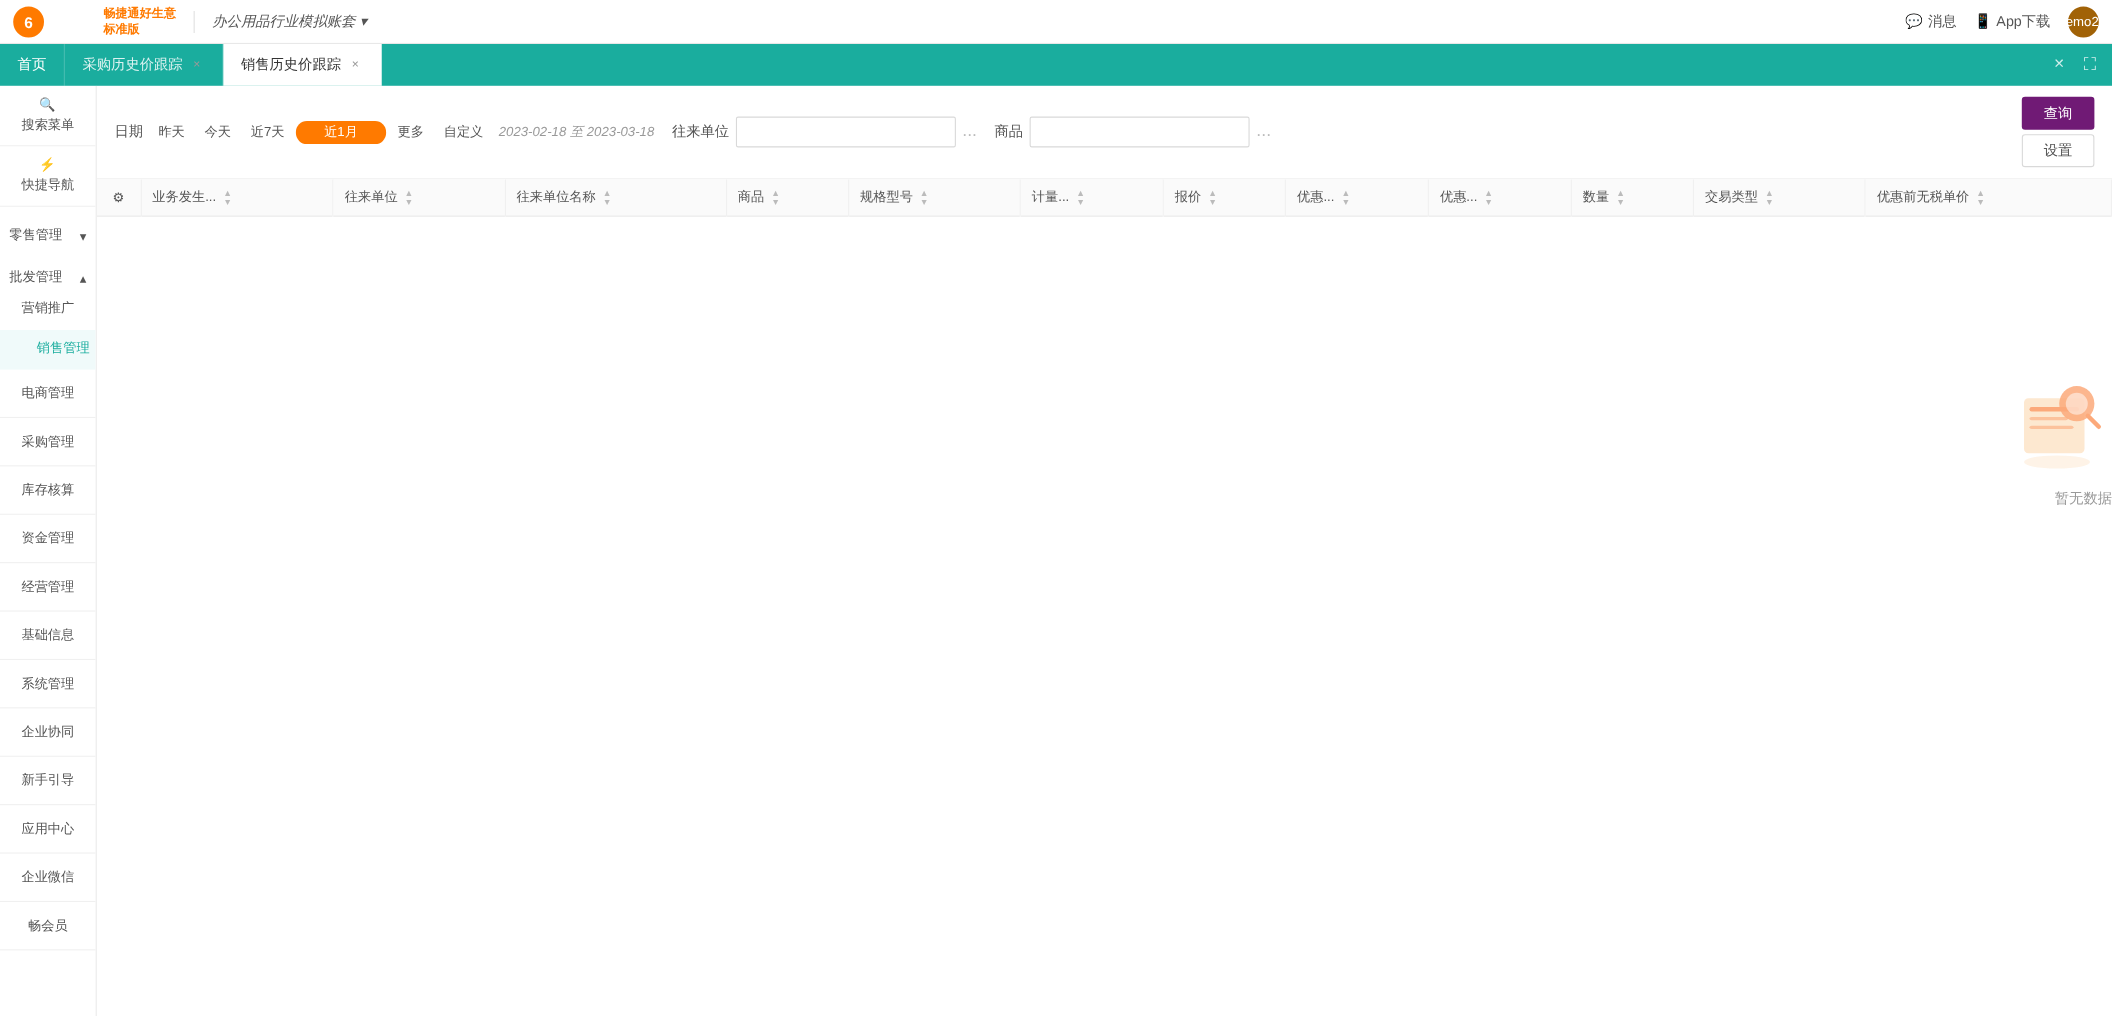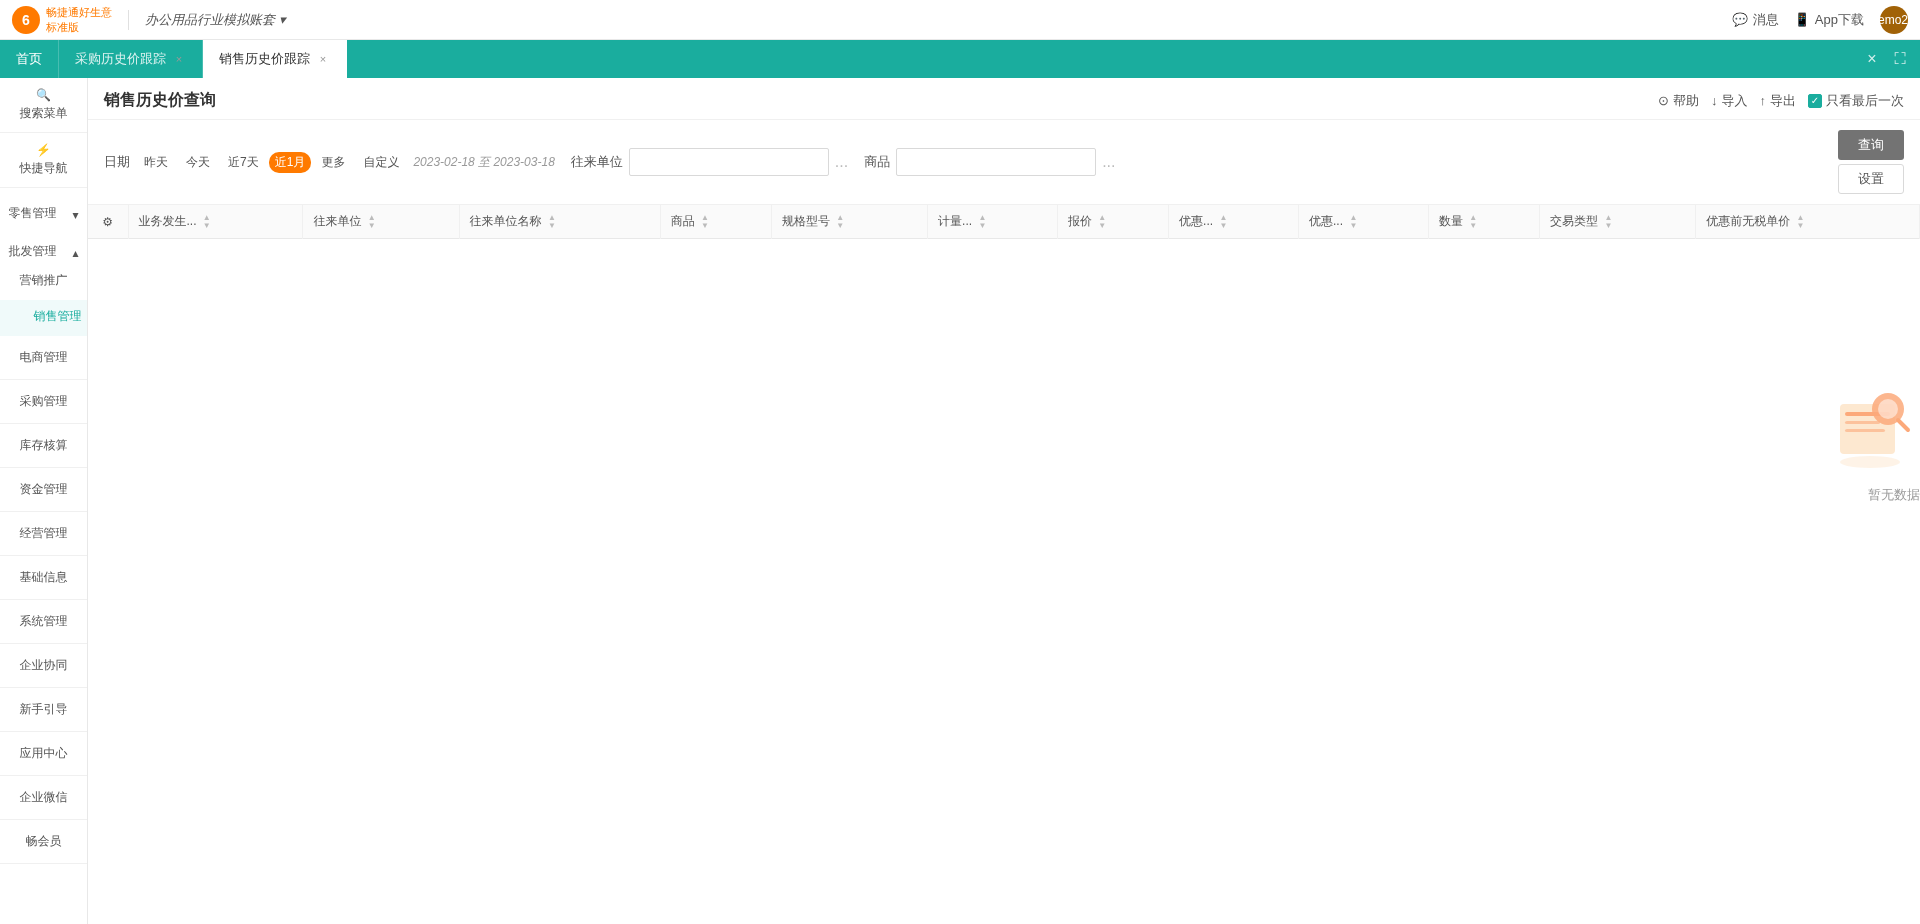--- a/index.html
+++ b/index.html
@@ -34,21 +34,22 @@
       align-items: center;
       justify-content: center;
       color: white;
       font-size: 14px;
       font-weight: bold;
     }
     .logo-text {
       font-size: 11px;
       color: #ff7a00;
       line-height: 1.3;
-      font-weight: normal;
+      font-weight: bold;
+      margin-left: 48px;
     }
     .divider-v {
       width: 1px;
       height: 20px;
       background: #e0e0e0;
       margin: 0 8px;
     }
     .workspace-selector {
       display: flex;
       align-items: center;
@@ -278,21 +279,21 @@
       padding: 2px 8px;
       font-size: 12px;
       color: #555;
       cursor: pointer;
       border-radius: 2px;
     }
     .date-btn.active {
       background: #ff7a00;
       color: white;
       border-radius: 10px;
-      padding: 2px 6px;
+      padding: 2px 26px;
     }
     .date-range-text {
       font-size: 12px;
       color: #999;
       font-style: italic;
     }
     .filter-input-group {
       display: flex;
       align-items: center;
       gap: 6px;
@@ -307,21 +308,21 @@
       outline: none;
     }
     .filter-dots {
       color: #bbb;
       font-size: 16px;
       cursor: pointer;
     }
     .query-btn {
       height: 30px;
       padding: 0 20px;
-      background: #737373;
+      background: #701a75;
       color: white;
       border: none;
       border-radius: 3px;
       font-size: 13px;
       cursor: pointer;
     }
     .settings-btn {
       height: 30px;
       padding: 0 16px;
       background: white;
@@ -506,41 +507,20 @@
     <div class="sidebar-item">
       <span>企业微信</span>
     </div>
     <div class="sidebar-item">
       <span>畅会员</span>
     </div>
   </div>
 
   <div class="content-area">
 
-    <div class="page-header">
-      <div class="page-title">销售历史价查询</div>
-      <div class="page-actions">
-        <div class="page-action-btn">
-          <span>⊙</span>
-          <span>帮助</span>
-        </div>
-        <div class="page-action-btn">
-          <span>↓</span>
-          <span>导入</span>
-        </div>
-        <div class="page-action-btn">
-          <span>↑</span>
-          <span>导出</span>
-        </div>
-        <label class="checkbox-label">
-          <div class="checkbox-checked">✓</div>
-          <span>只看最后一次</span>
-        </label>
-      </div>
-    </div>
 
     <div class="filter-bar">
       <div class="filter-group">
         <span class="filter-label">日期</span>
         <div class="date-buttons">
           <span class="date-btn">昨天</span>
           <span class="date-btn">今天</span>
           <span class="date-btn">近7天</span>
           <span class="date-btn active">近1月</span>
           <span class="date-btn">更多</span>

